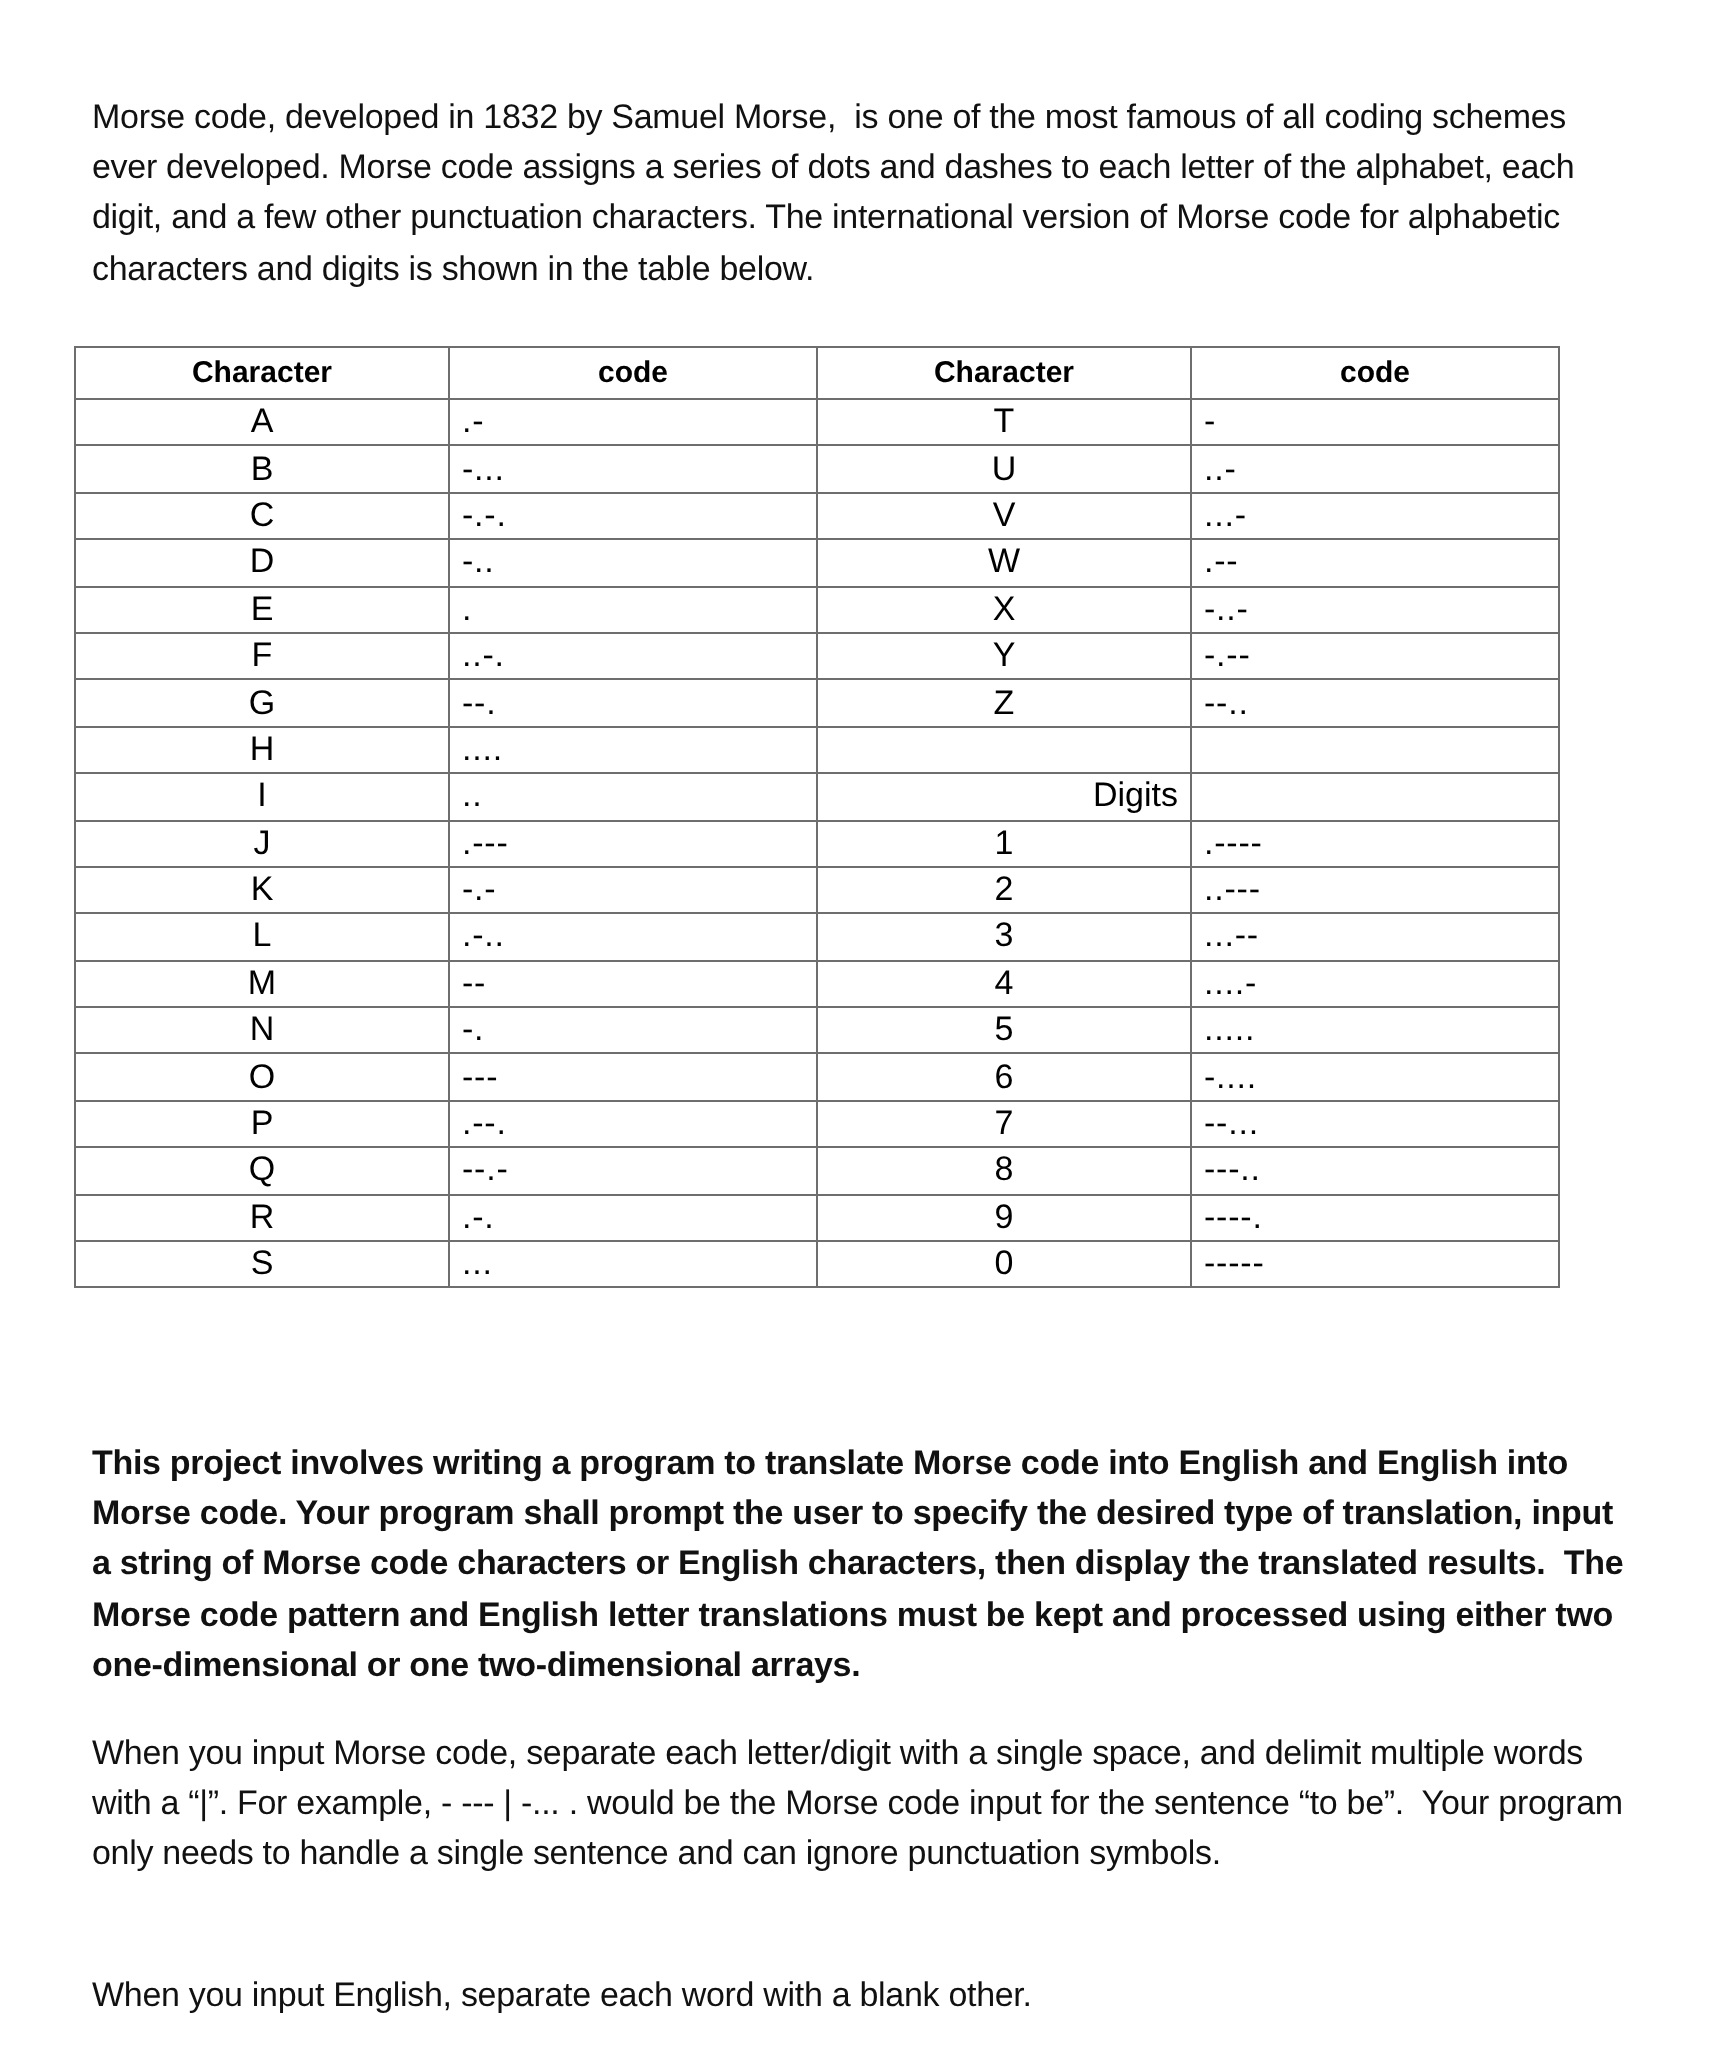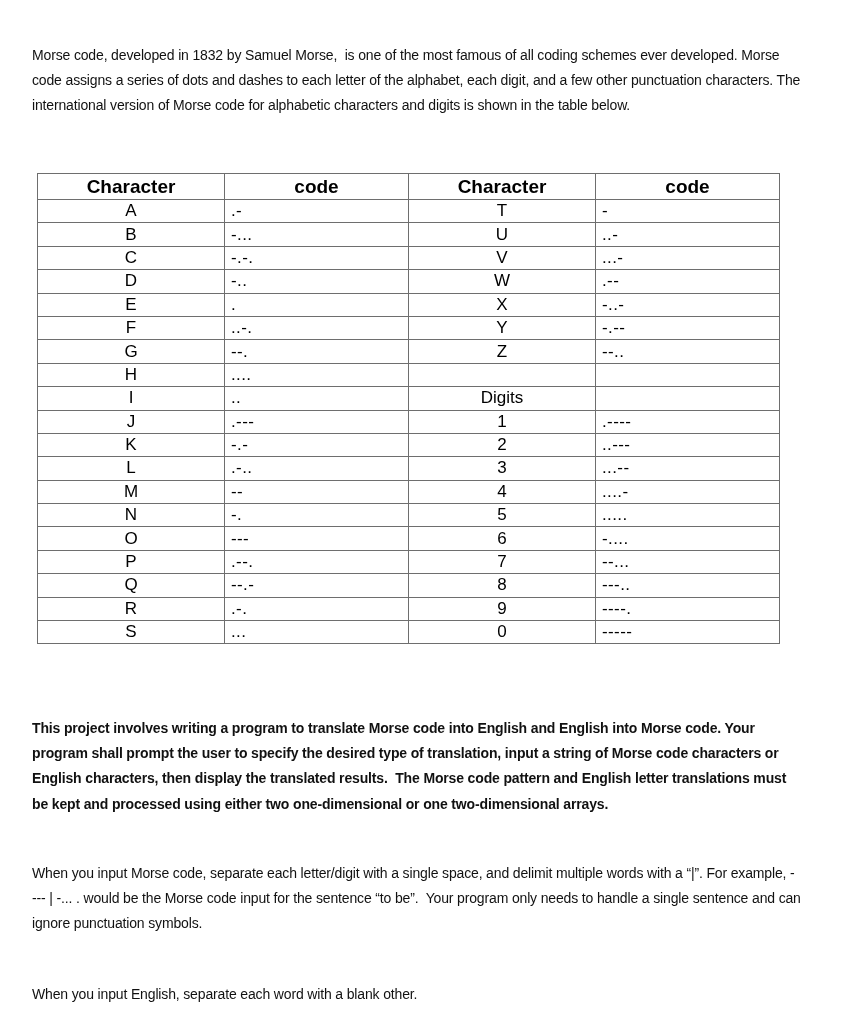--- a/index.html
+++ b/index.html
@@ -17,23 +17,23 @@
   }
   .page {
     position: relative;
     width: 868px;
     height: 1024px;
     box-sizing: border-box;
     padding: 0;
   }
   .para {
     position: absolute;
-    left: 32px;
+    left: 46px;
     width: 770px;
-    font-size: 14px;
+    font-size: 17px;
     line-height: 25.2px;
     letter-spacing: -0.15px;
     color: #111111;
     white-space: pre-wrap;
   }
   #intro-paragraph { top: 29px; }
   #project-paragraph { top: 702px; font-weight: bold; }
   #morse-input-paragraph { top: 847px; }
   #english-input-paragraph { top: 968px; }
 
@@ -55,41 +55,41 @@
     border: 1px solid #6e6e6e;
     height: 23.4px;
     padding: 0 6px;
     vertical-align: middle;
     font-size: 17px;
     font-weight: normal;
     box-sizing: border-box;
   }
   table.morse-table thead th {
     font-weight: bold;
-    font-size: 19px;
+    font-size: 15px;
     text-align: center;
     height: 26px;
     font-family: "Liberation Sans", sans-serif;
   }
   td.char-cell {
     text-align: center;
     font-size: 17.5px;
     font-family: "Liberation Sans", sans-serif;
   }
   td.code-cell {
     text-align: left;
     padding-left: 7px;
     font-family: "Liberation Sans", sans-serif;
     font-size: 17px;
     font-weight: bold;
     letter-spacing: 0.4px;
     white-space: pre;
   }
   .digits-label {
-    text-align: center;
+    text-align: right;
     font-size: 17.5px;
   }
 </style>
 </head>
 <body>
 
 <div class="page">
 
   <p class="para" id="intro-paragraph">Morse code, developed in 1832 by Samuel Morse,  is one of the most famous of all coding schemes ever developed. Morse code assigns a series of dots and dashes to each letter of the alphabet, each digit, and a few other punctuation characters. The international version of Morse code for alphabetic characters and digits is shown in the table below.</p>
 

